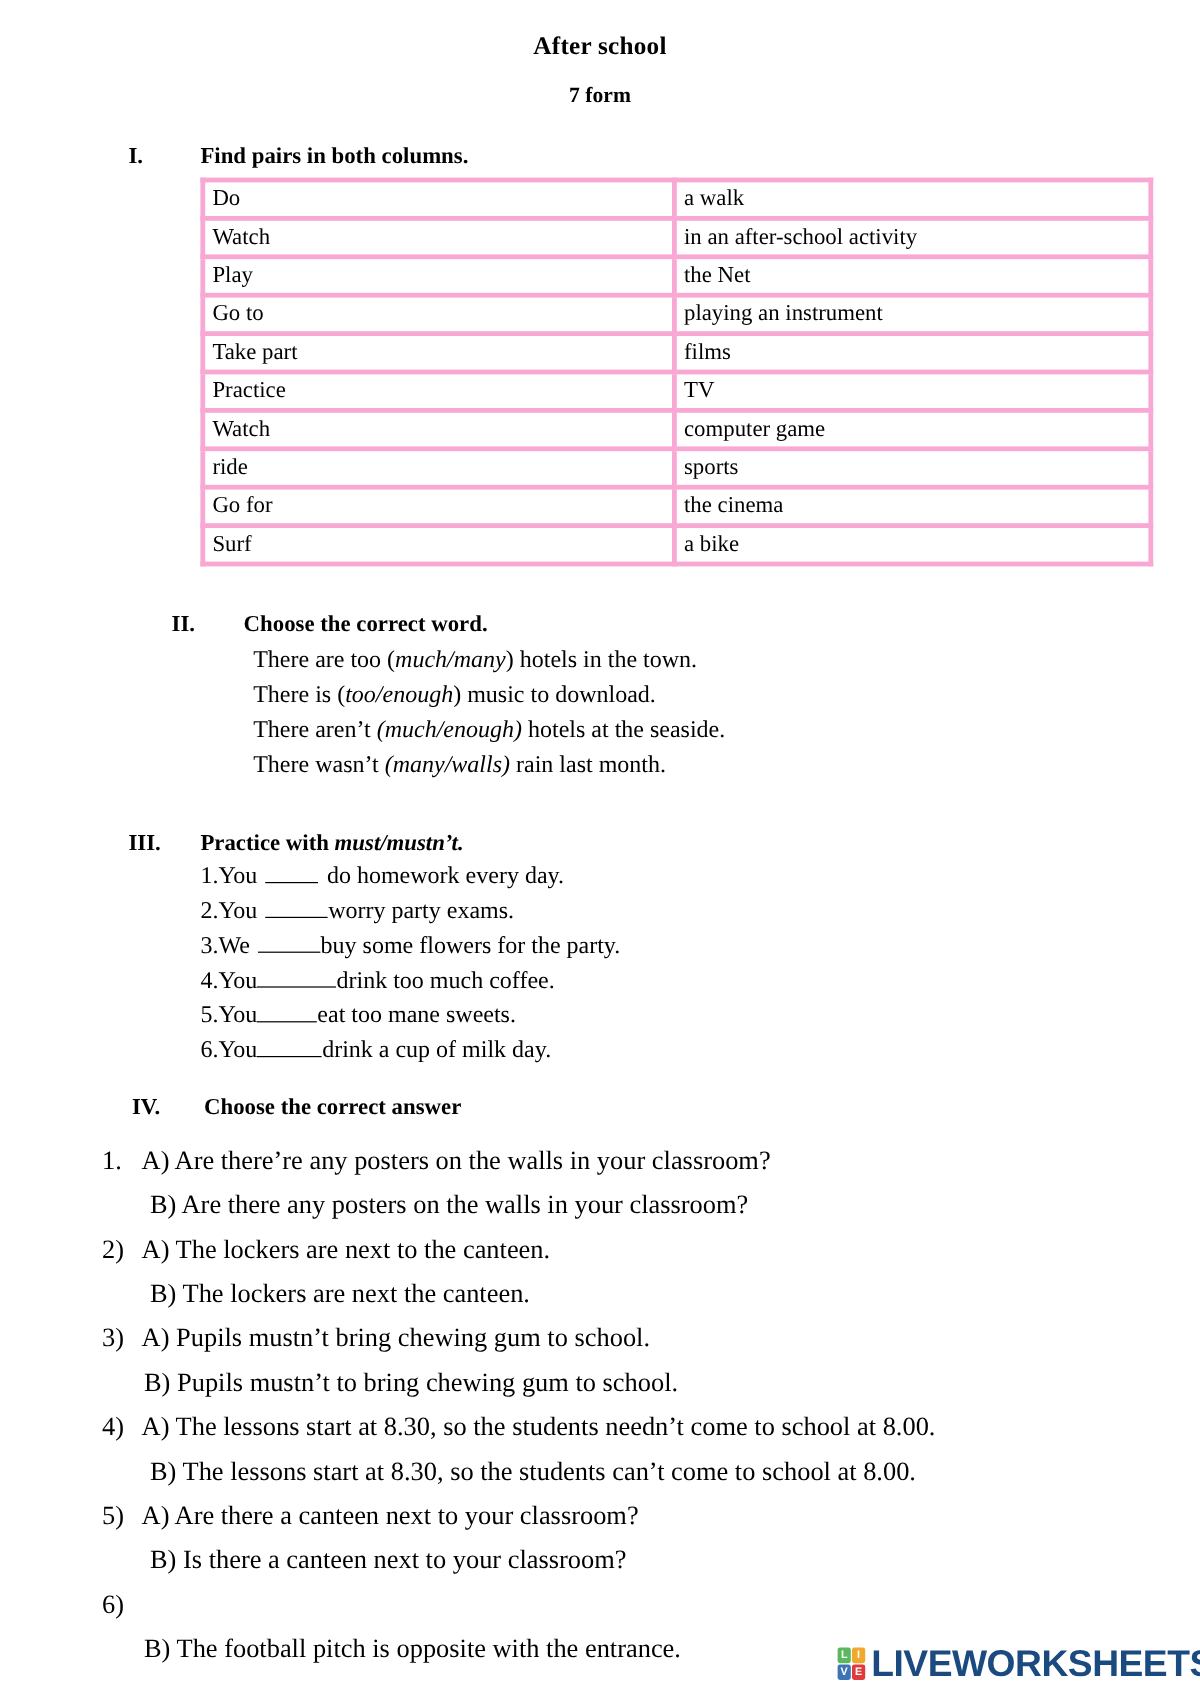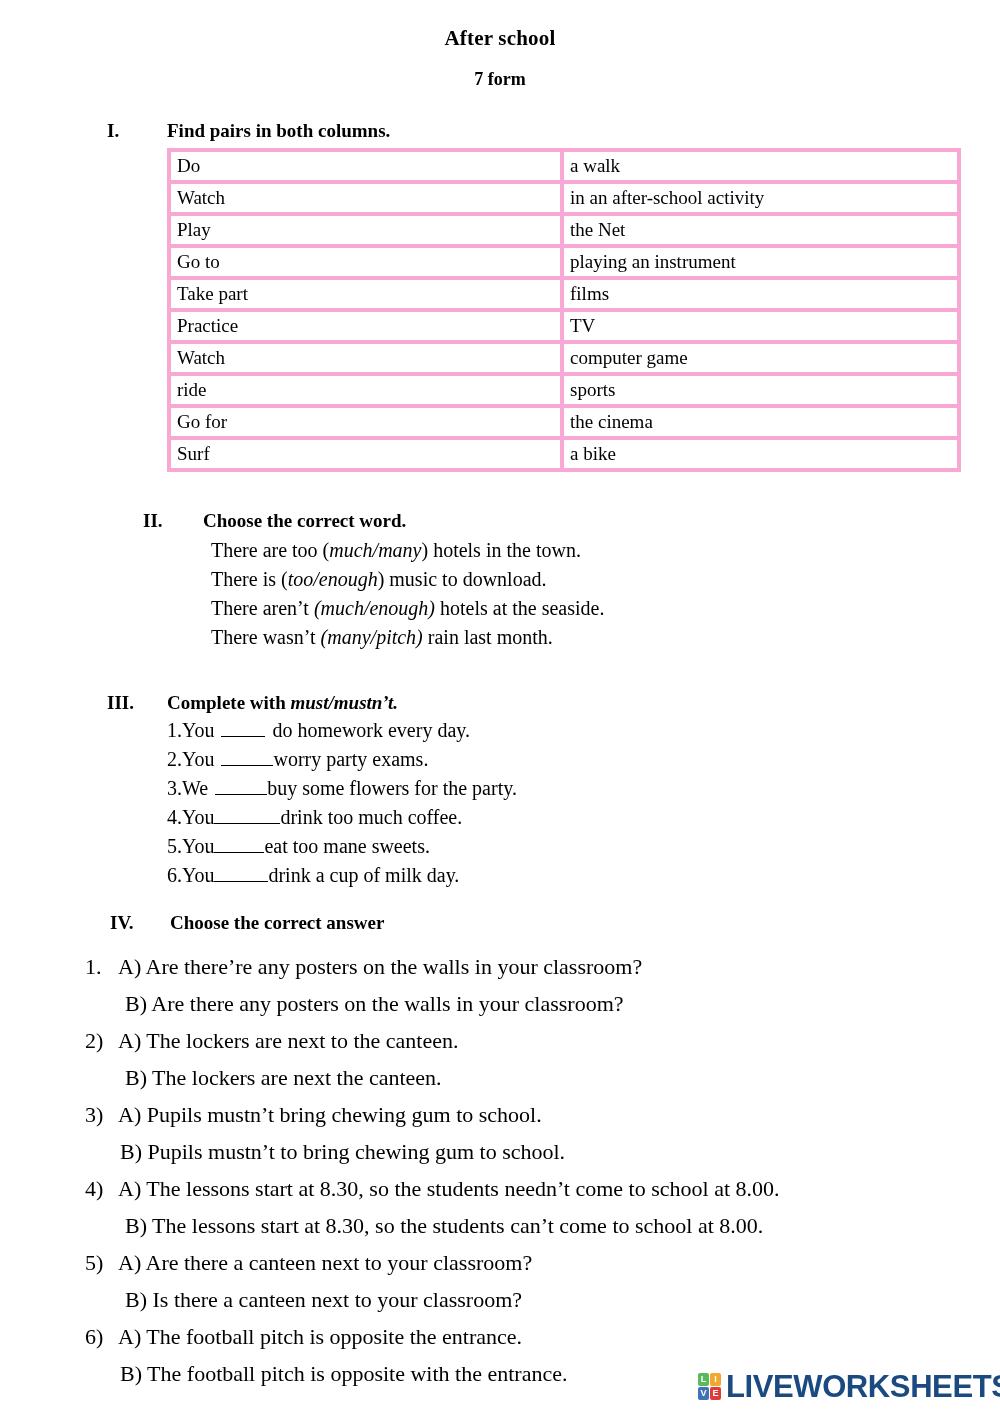--- a/index.html
+++ b/index.html
@@ -244,28 +244,28 @@
 
   <div class="block-2">
     <div class="section-head" id="section-2-head">
       <span class="numeral">II.</span>
       <span class="head-text">Choose the correct word.</span>
     </div>
     <div class="ex-lines">
       <div class="line"><span>There are too (</span><span class="ital">much/many</span><span>) hotels in the town.</span></div>
       <div class="line"><span>There is (</span><span class="ital">too/enough</span><span>) music to download.</span></div>
       <div class="line"><span>There aren’t </span><span class="ital">(much/enough)</span><span> hotels at the seaside.</span></div>
-      <div class="line"><span>There wasn’t </span><span class="ital">(many/pitch)</span><span> rain last month.</span></div>
+      <div class="line"><span>There wasn’t </span><span class="ital">(many/walls)</span><span> rain last month.</span></div>
     </div>
   </div>
 
   <div class="block-3">
     <div class="section-head" id="section-3-head">
       <span class="numeral">III.</span>
-      <span class="head-text"><span>Complete with </span><span class="head-italic">must/mustn’t.</span></span>
+      <span class="head-text"><span>Practice with </span><span class="head-italic">must/mustn’t.</span></span>
     </div>
     <div class="ex3-lines">
       <div class="line"><span>1.</span><span>You </span><span class="blank b-w1"></span><span> do homework every day.</span></div>
       <div class="line"><span>2.</span><span>You </span><span class="blank b-w2"></span><span>worry party exams.</span></div>
       <div class="line"><span>3.</span><span>We </span><span class="blank b-w3"></span><span>buy some flowers for the party.</span></div>
       <div class="line"><span>4.</span><span>You</span><span class="blank b-w4"></span><span>drink too much coffee.</span></div>
       <div class="line"><span>5.</span><span>You</span><span class="blank b-w5"></span><span>eat too mane sweets.</span></div>
       <div class="line"><span>6.</span><span>You</span><span class="blank b-w6"></span><span>drink a cup of milk day.</span></div>
     </div>
   </div>
@@ -329,21 +329,20 @@
         </div>
         <div class="choice-row row-b row-b-indent">
           <span class="marker">5)</span>
           <span class="opt">B) Is there a canteen next to your classroom?</span>
         </div>
       </div>
 
       <div class="choice-item">
         <div class="choice-row">
           <span class="marker">6)</span>
-          <span class="opt">A) The football pitch is opposite the entrance.</span>
         </div>
         <div class="choice-row row-b">
           <span class="marker">6)</span>
           <span class="opt">B) The football pitch is opposite with the entrance.</span>
         </div>
       </div>
 
     </div>
   </div>
 

